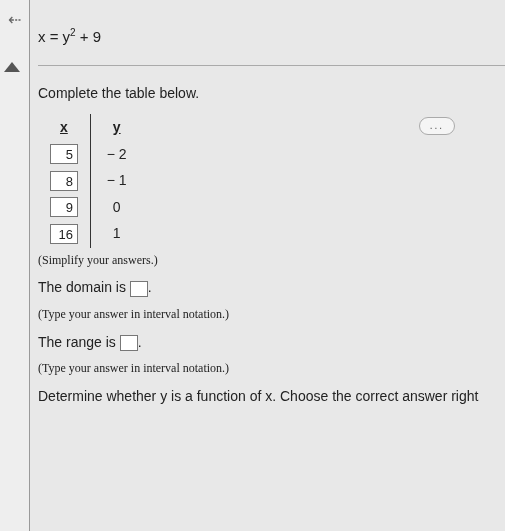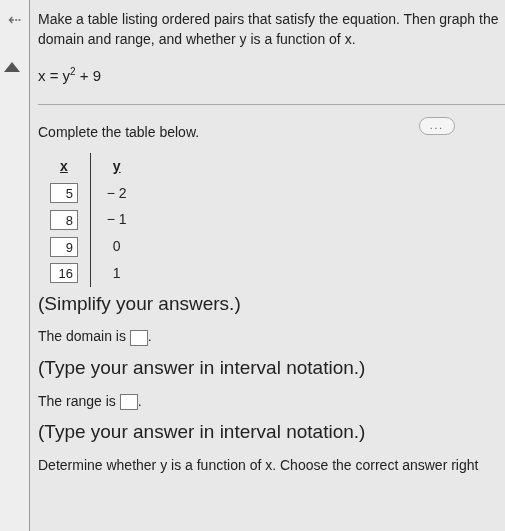--- a/index.html
+++ b/index.html
@@ -87,33 +87,32 @@
       padding: 0 4px;
       font-size: 13px;
     }
     .small-box {
       display: inline-block;
       border: 1px solid #777;
       background: #fff;
       width: 18px; height: 16px;
       vertical-align: middle;
     }
-    .note { font-size: 19px; margin-bottom: 10px; }
+    .note { font-size: 12px; margin-bottom: 10px; font-family: Liberation Serif, serif; }
     .prompt { margin: 8px 0; }
   </style>
 </head>
 <body>
 
 <div class="left-margin">
   <div class="nav-icon">⇠</div>
   <div class="arrow-icon"></div>
 </div>
 
 <div class="content">
-  <div class="instruction">Make a table listing ordered pairs that satisfy the equation. Then graph the domain and range, and whether y is a function of x.</div>
 
   <div class="equation">
     <span>x = y</span><sup>2</sup><span> + 9</span>
   </div>
 
   <div class="hr"></div>
   <div class="dots">...</div>
 
   <div class="sub-instruction">Complete the table below.</div>
 

